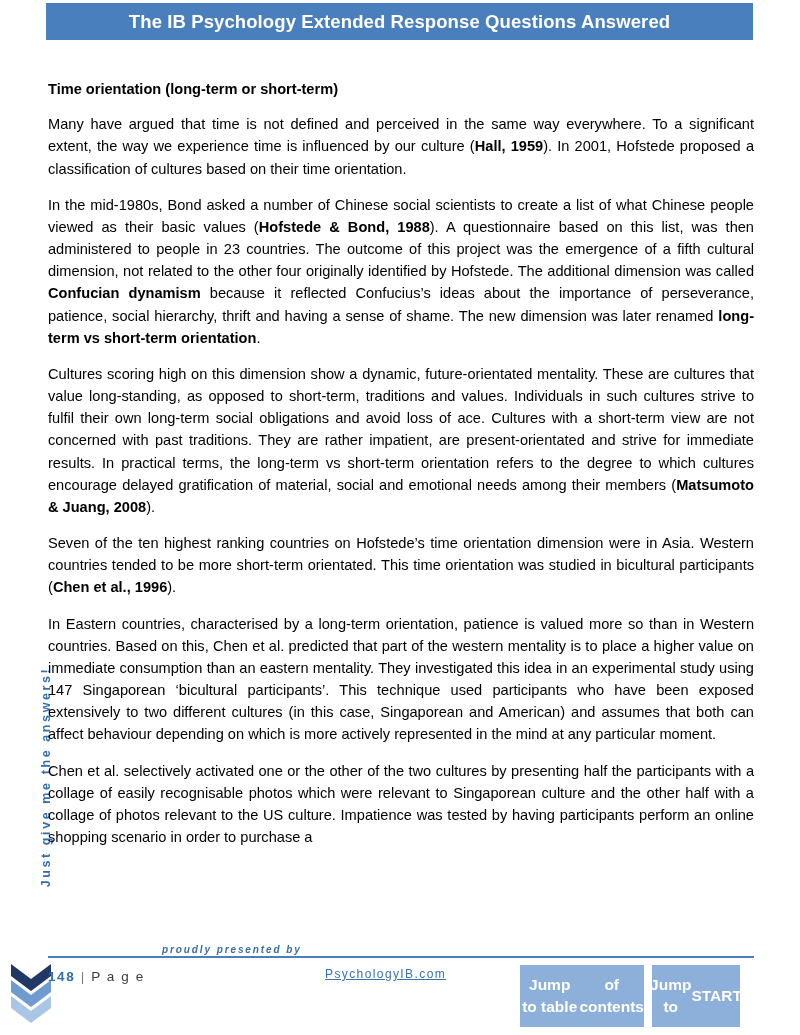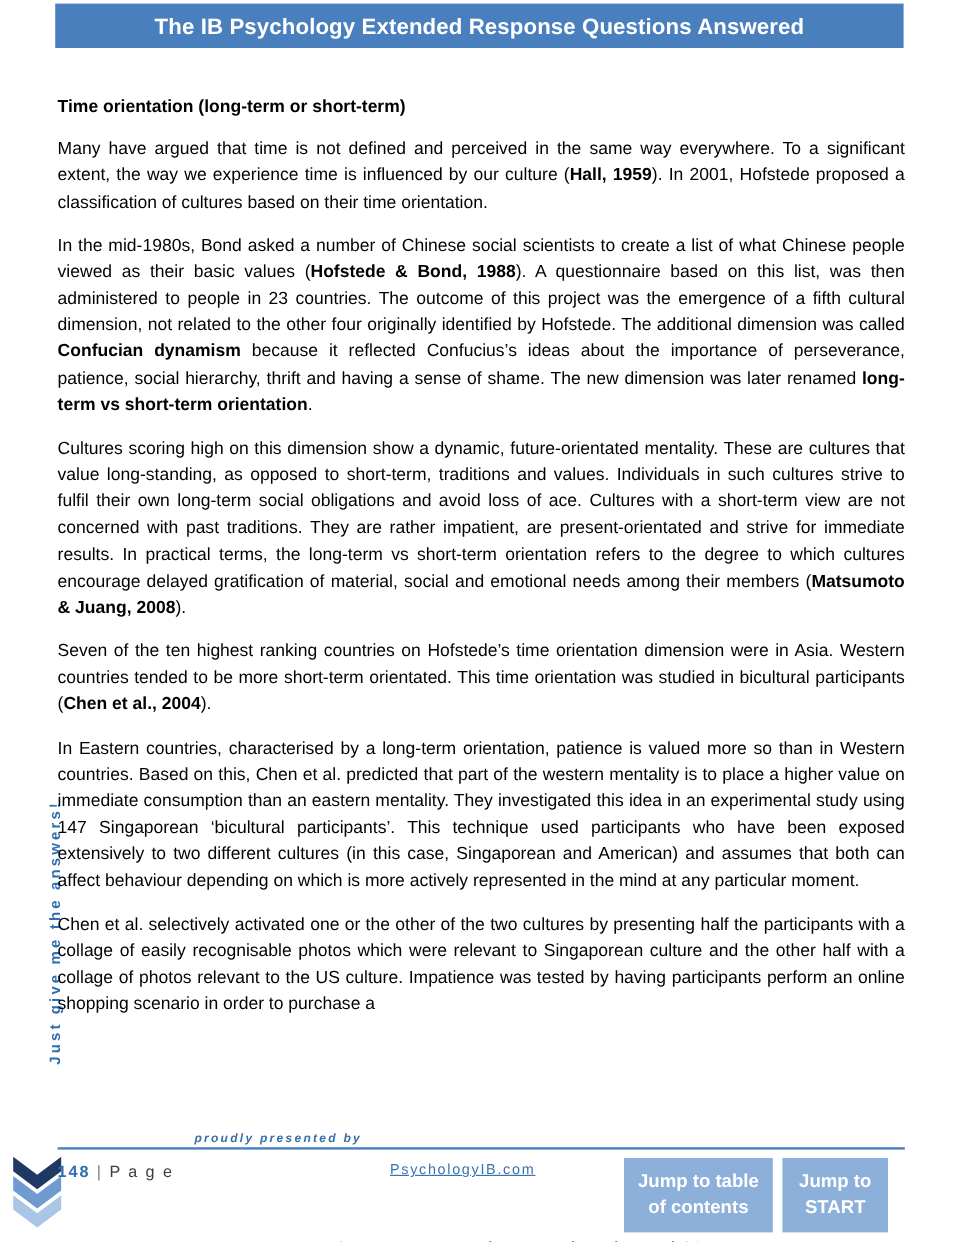--- a/index.html
+++ b/index.html
@@ -136,21 +136,21 @@
 
   .jump-btn {
     position: absolute;
     background: #8cb0d9;
     color: #ffffff;
     font-size: 15.5px;
     font-weight: bold;
     line-height: 1.45;
     text-align: center;
     display: flex;
-    flex-direction: column;
+    flex-direction: row;
     align-items: center;
     justify-content: center;
   }
   .jump-toc {
     left: 520px;
     top: 965px;
     width: 124px;
     height: 62px;
   }
   .jump-start {
@@ -167,21 +167,21 @@
   <div class="header-title">The IB Psychology Extended Response Questions Answered</div>
 </div>
 
 <div class="side-tagline">Just give me the answers!</div>
 
 <div class="content">
     <p class="subhead"><b>Time orientation (long-term or short-term)</b></p>
     <p><span>Many have argued that time is not defined and perceived in the same way everywhere. To a significant extent, the way we experience time is influenced by our culture (</span><b>Hall, 1959</b><span>). In 2001, Hofstede proposed a classification of cultures based on their time orientation.</span></p>
     <p><span>In the mid-1980s, Bond asked a number of Chinese social scientists to create a list of what Chinese people viewed as their basic values (</span><b>Hofstede &amp; Bond, 1988</b><span>). A questionnaire based on this list, was then administered to people in 23 countries. The outcome of this project was the emergence of a fifth cultural dimension, not related to the other four originally identified by Hofstede. The additional dimension was called </span><b>Confucian dynamism</b><span> because it reflected Confucius’s ideas about the importance of perseverance, patience, social hierarchy, thrift and having a sense of shame. The new dimension was later renamed </span><b>long-term vs short-term orientation</b><span>.</span></p>
     <p><span>Cultures scoring high on this dimension show a dynamic, future-orientated mentality. These are cultures that value long-standing, as opposed to short-term, traditions and values. Individuals in such cultures strive to fulfil their own long-term social obligations and avoid loss of ace.  Cultures with a short-term view are not concerned with past traditions. They are rather impatient, are present-orientated and strive for immediate results. In practical terms, the long-term vs short-term orientation refers to the degree to which cultures encourage delayed gratification of material, social and emotional needs among their members (</span><b>Matsumoto &amp; Juang, 2008</b><span>).</span></p>
-    <p><span>Seven of the ten highest ranking countries on Hofstede’s time orientation dimension were in Asia. Western countries tended to be more short-term orientated. This time orientation was studied in bicultural participants (</span><b>Chen et al., 2004</b><span>).</span></p>
+    <p><span>Seven of the ten highest ranking countries on Hofstede’s time orientation dimension were in Asia. Western countries tended to be more short-term orientated. This time orientation was studied in bicultural participants (</span><b>Chen et al., 1996</b><span>).</span></p>
     <p><span>In Eastern countries, characterised by a long-term orientation, patience is valued more so than in Western countries. Based on this, Chen et al. predicted that part of the western mentality is to place a higher value on immediate consumption than an eastern mentality. They investigated this idea in an experimental study using 147 Singaporean ‘bicultural participants’. This technique used participants who have been exposed extensively to two different cultures (in this case, Singaporean and American) and assumes that both can affect behaviour depending on which is more actively represented in the mind at any particular moment.</span></p>
     <p><span>Chen et al. selectively activated one or the other of the two cultures by presenting half the participants with a collage of easily recognisable photos which were relevant to Singaporean culture and the other half with a collage of photos relevant to the US culture. Impatience was tested by having participants perform an online shopping scenario in order to purchase a</span></p>
   </div>
 
 <div class="footer-rule"></div>
 
 <div class="chevron-stack">
   <svg width="46" height="66" viewBox="0 0 46 66" xmlns="http://www.w3.org/2000/svg">
     <polygon points="3,2 23,17 43,2 43,14 23,29 3,14" fill="#1f3864"></polygon>
     <polygon points="3,18 23,33 43,18 43,30 23,45 3,30" fill="#6f9bd1"></polygon>

